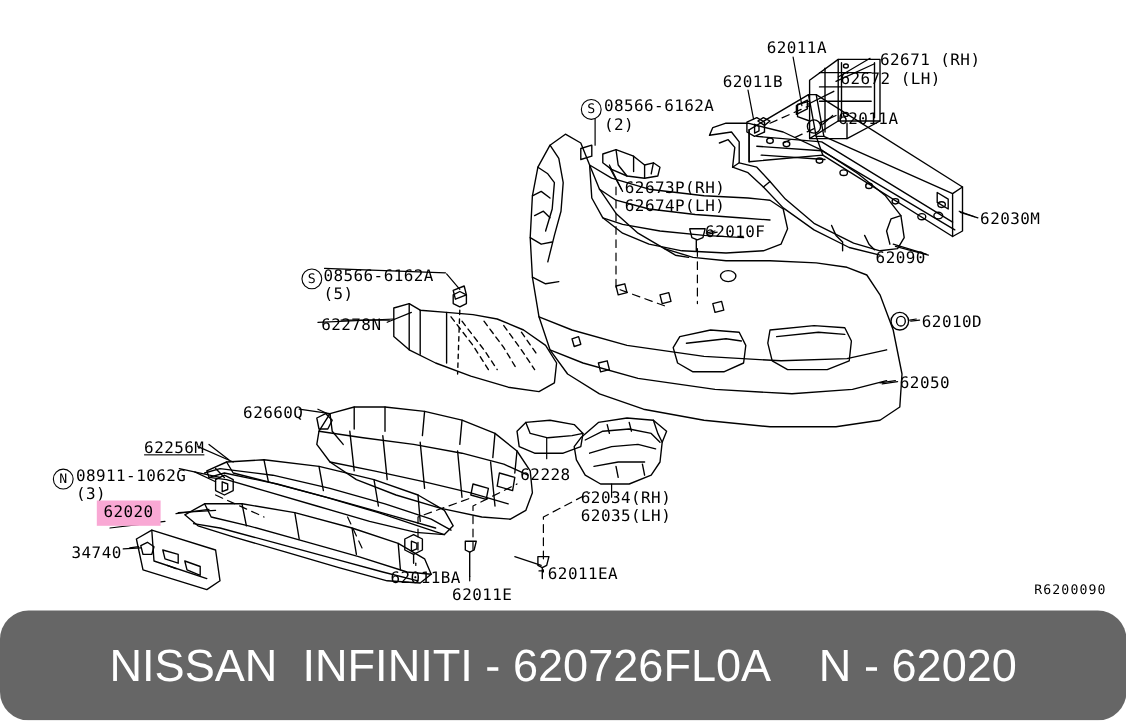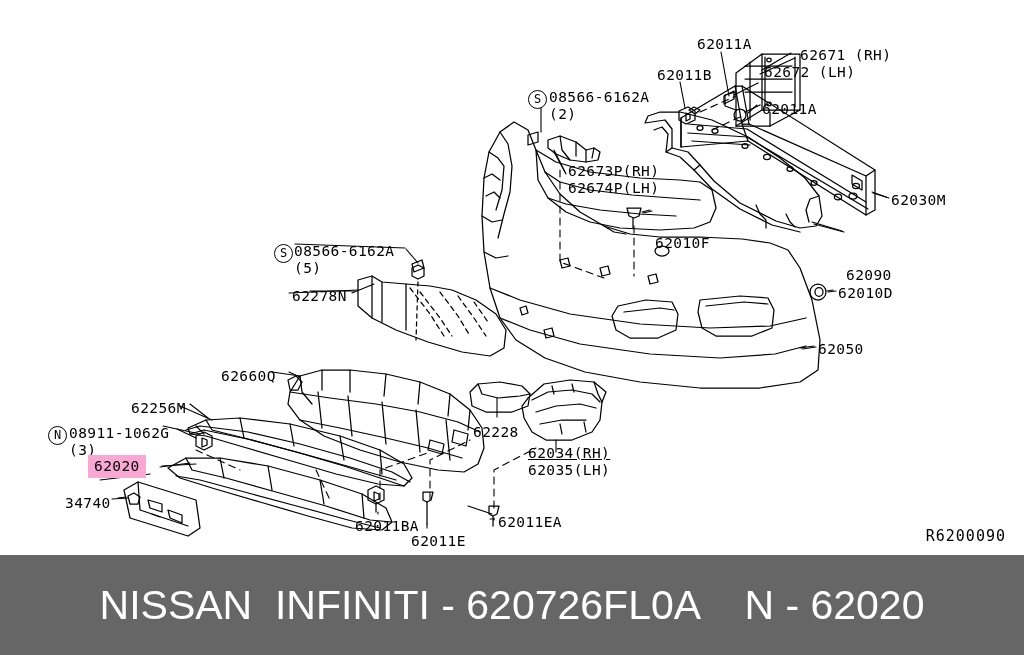--- a/index.html
+++ b/index.html
@@ -6,22 +6,22 @@
   #page{position:relative;width:1024px;height:655px;background:#ffffff;overflow:hidden;
         font-family:"DejaVu Sans Mono","Liberation Mono",monospace;}
   #diagram{position:absolute;left:0;top:0;width:1024px;height:555px;}
   #diagram svg{display:block;}
   .lbl{position:absolute;font-family:"DejaVu Sans Mono","Liberation Mono",monospace;
        font-size:14.5px;color:#000;white-space:pre;letter-spacing:0.4px;line-height:17px;}
   .hl{background:#f9a8d4;padding:3px 6px 3px 6px;}
   .circ{position:absolute;width:17px;height:17px;border:1.6px solid #000;border-radius:50%;
         font-family:"DejaVu Sans Mono","Liberation Mono",monospace;font-size:12px;
         text-align:center;line-height:16px;color:#000;background:#fff;}
-  #refcode{position:absolute;right:18px;top:528px;font-size:15px;letter-spacing:1px;color:#000;}
-  #footer{position:absolute;left:0;top:555px;width:1024px;height:100px;background:#666666;}
+  #refcode{position:absolute;right:18px;top:528px;font-size:12px;letter-spacing:1px;color:#000;}
+  #footer{position:absolute;left:0;top:555px;width:1024px;height:100px;background:#666666;border-radius:26px;}
   #footer .ftxt{position:absolute;left:0;top:0;width:1024px;height:100px;
        display:flex;align-items:center;justify-content:center;gap:0px;
        color:#ffffff;font-family:"Liberation Sans","DejaVu Sans",sans-serif;
        font-size:41px;letter-spacing:0px;white-space:pre;}
 </style>
 </head>
 <body>
 
 <div id="page">
 
@@ -335,33 +335,33 @@
 
   <div class="lbl" style="left:697px;top:36px;">62011A</div>
   <div class="lbl" style="left:800px;top:47px;">62671 (RH)</div>
   <div class="lbl" style="left:764px;top:64px;">62672 (LH)</div>
   <div class="lbl" style="left:657px;top:67px;">62011B</div>
   <div class="lbl" style="left:762px;top:101px;">62011A</div>
   <div class="lbl" style="left:549px;top:89px;">08566-6162A</div>
   <div class="lbl" style="left:549px;top:106px;">(2)</div>
   <div class="lbl" style="left:568px;top:163px;">62673P(RH)</div>
   <div class="lbl" style="left:568px;top:180px;">62674P(LH)</div>
-  <div class="lbl" style="left:655px;top:203px;margin-top:32px;">62010F</div>
+  <div class="lbl" style="left:641px;top:203px;">62010F</div>
   <div class="lbl" style="left:891px;top:192px;">62030M</div>
-  <div class="lbl" style="left:846px;top:227px;margin-top:40px;">62090</div>
+  <div class="lbl" style="left:796px;top:227px;">62090</div>
   <div class="lbl" style="left:838px;top:285px;">62010D</div>
   <div class="lbl" style="left:818px;top:341px;">62050</div>
   <div class="lbl" style="left:294px;top:243px;">08566-6162A</div>
   <div class="lbl" style="left:294px;top:260px;">(5)</div>
   <div class="lbl" style="left:292px;top:288px;">62278N</div>
   <div class="lbl" style="left:221px;top:368px;">62660Q</div>
   <div class="lbl" style="left:473px;top:424px;">62228</div>
-  <div class="lbl" style="left:528px;top:445px;text-decoration:underline;">62034(RH)</div>
+  <div class="lbl" style="left:528px;top:445px;">62034(RH)</div>
   <div class="lbl" style="left:528px;top:462px;">62035(LH)</div>
-  <div class="lbl" style="left:131px;top:400px;">62256M</div>
+  <div class="lbl" style="left:131px;top:400px;text-decoration:underline;">62256M</div>
   <div class="lbl" style="left:69px;top:425px;">08911-1062G</div>
   <div class="lbl" style="left:69px;top:442px;">(3)</div>
   <div class="lbl" style="left:65px;top:495px;">34740</div>
   <div class="lbl" style="left:355px;top:518px;">62011BA</div>
   <div class="lbl" style="left:411px;top:533px;">62011E</div>
   <div class="lbl" style="left:498px;top:514px;">62011EA</div>
 
   <div class="lbl hl" style="left:88px;top:455px;">62020</div>
 
   <div id="refcode" class="lbl" style="left:auto;right:18px;top:528px;">R6200090</div>

